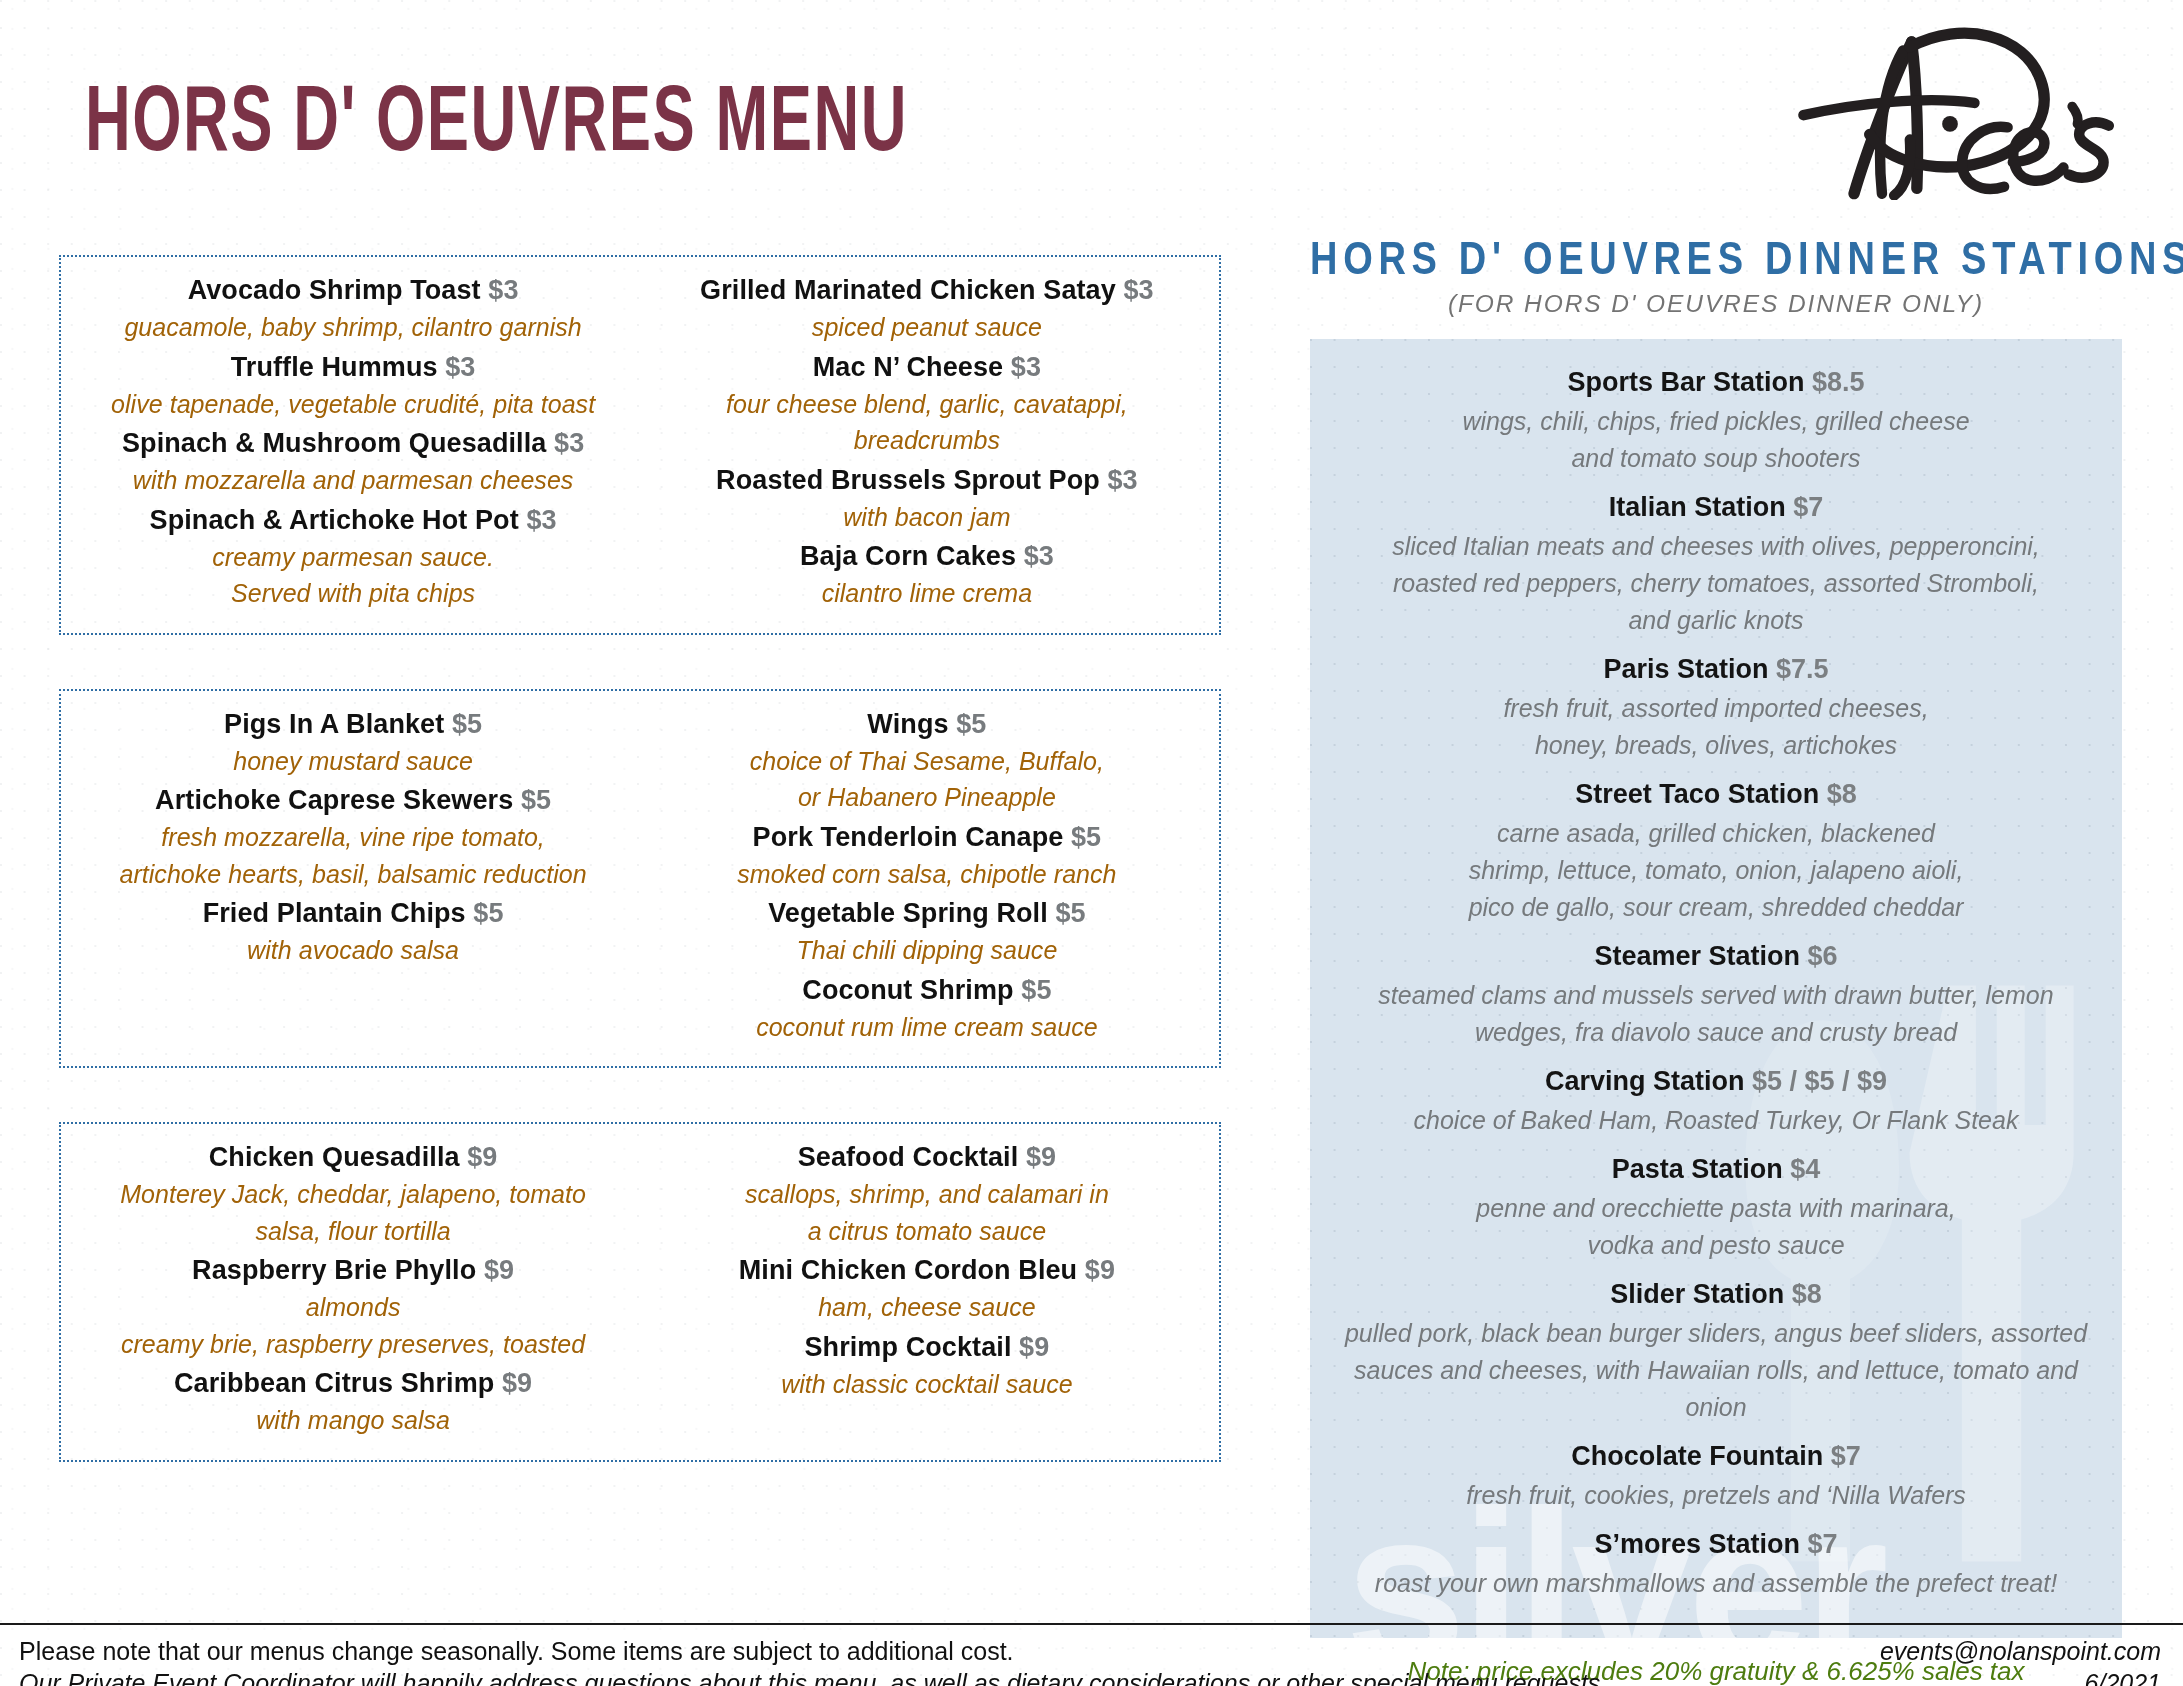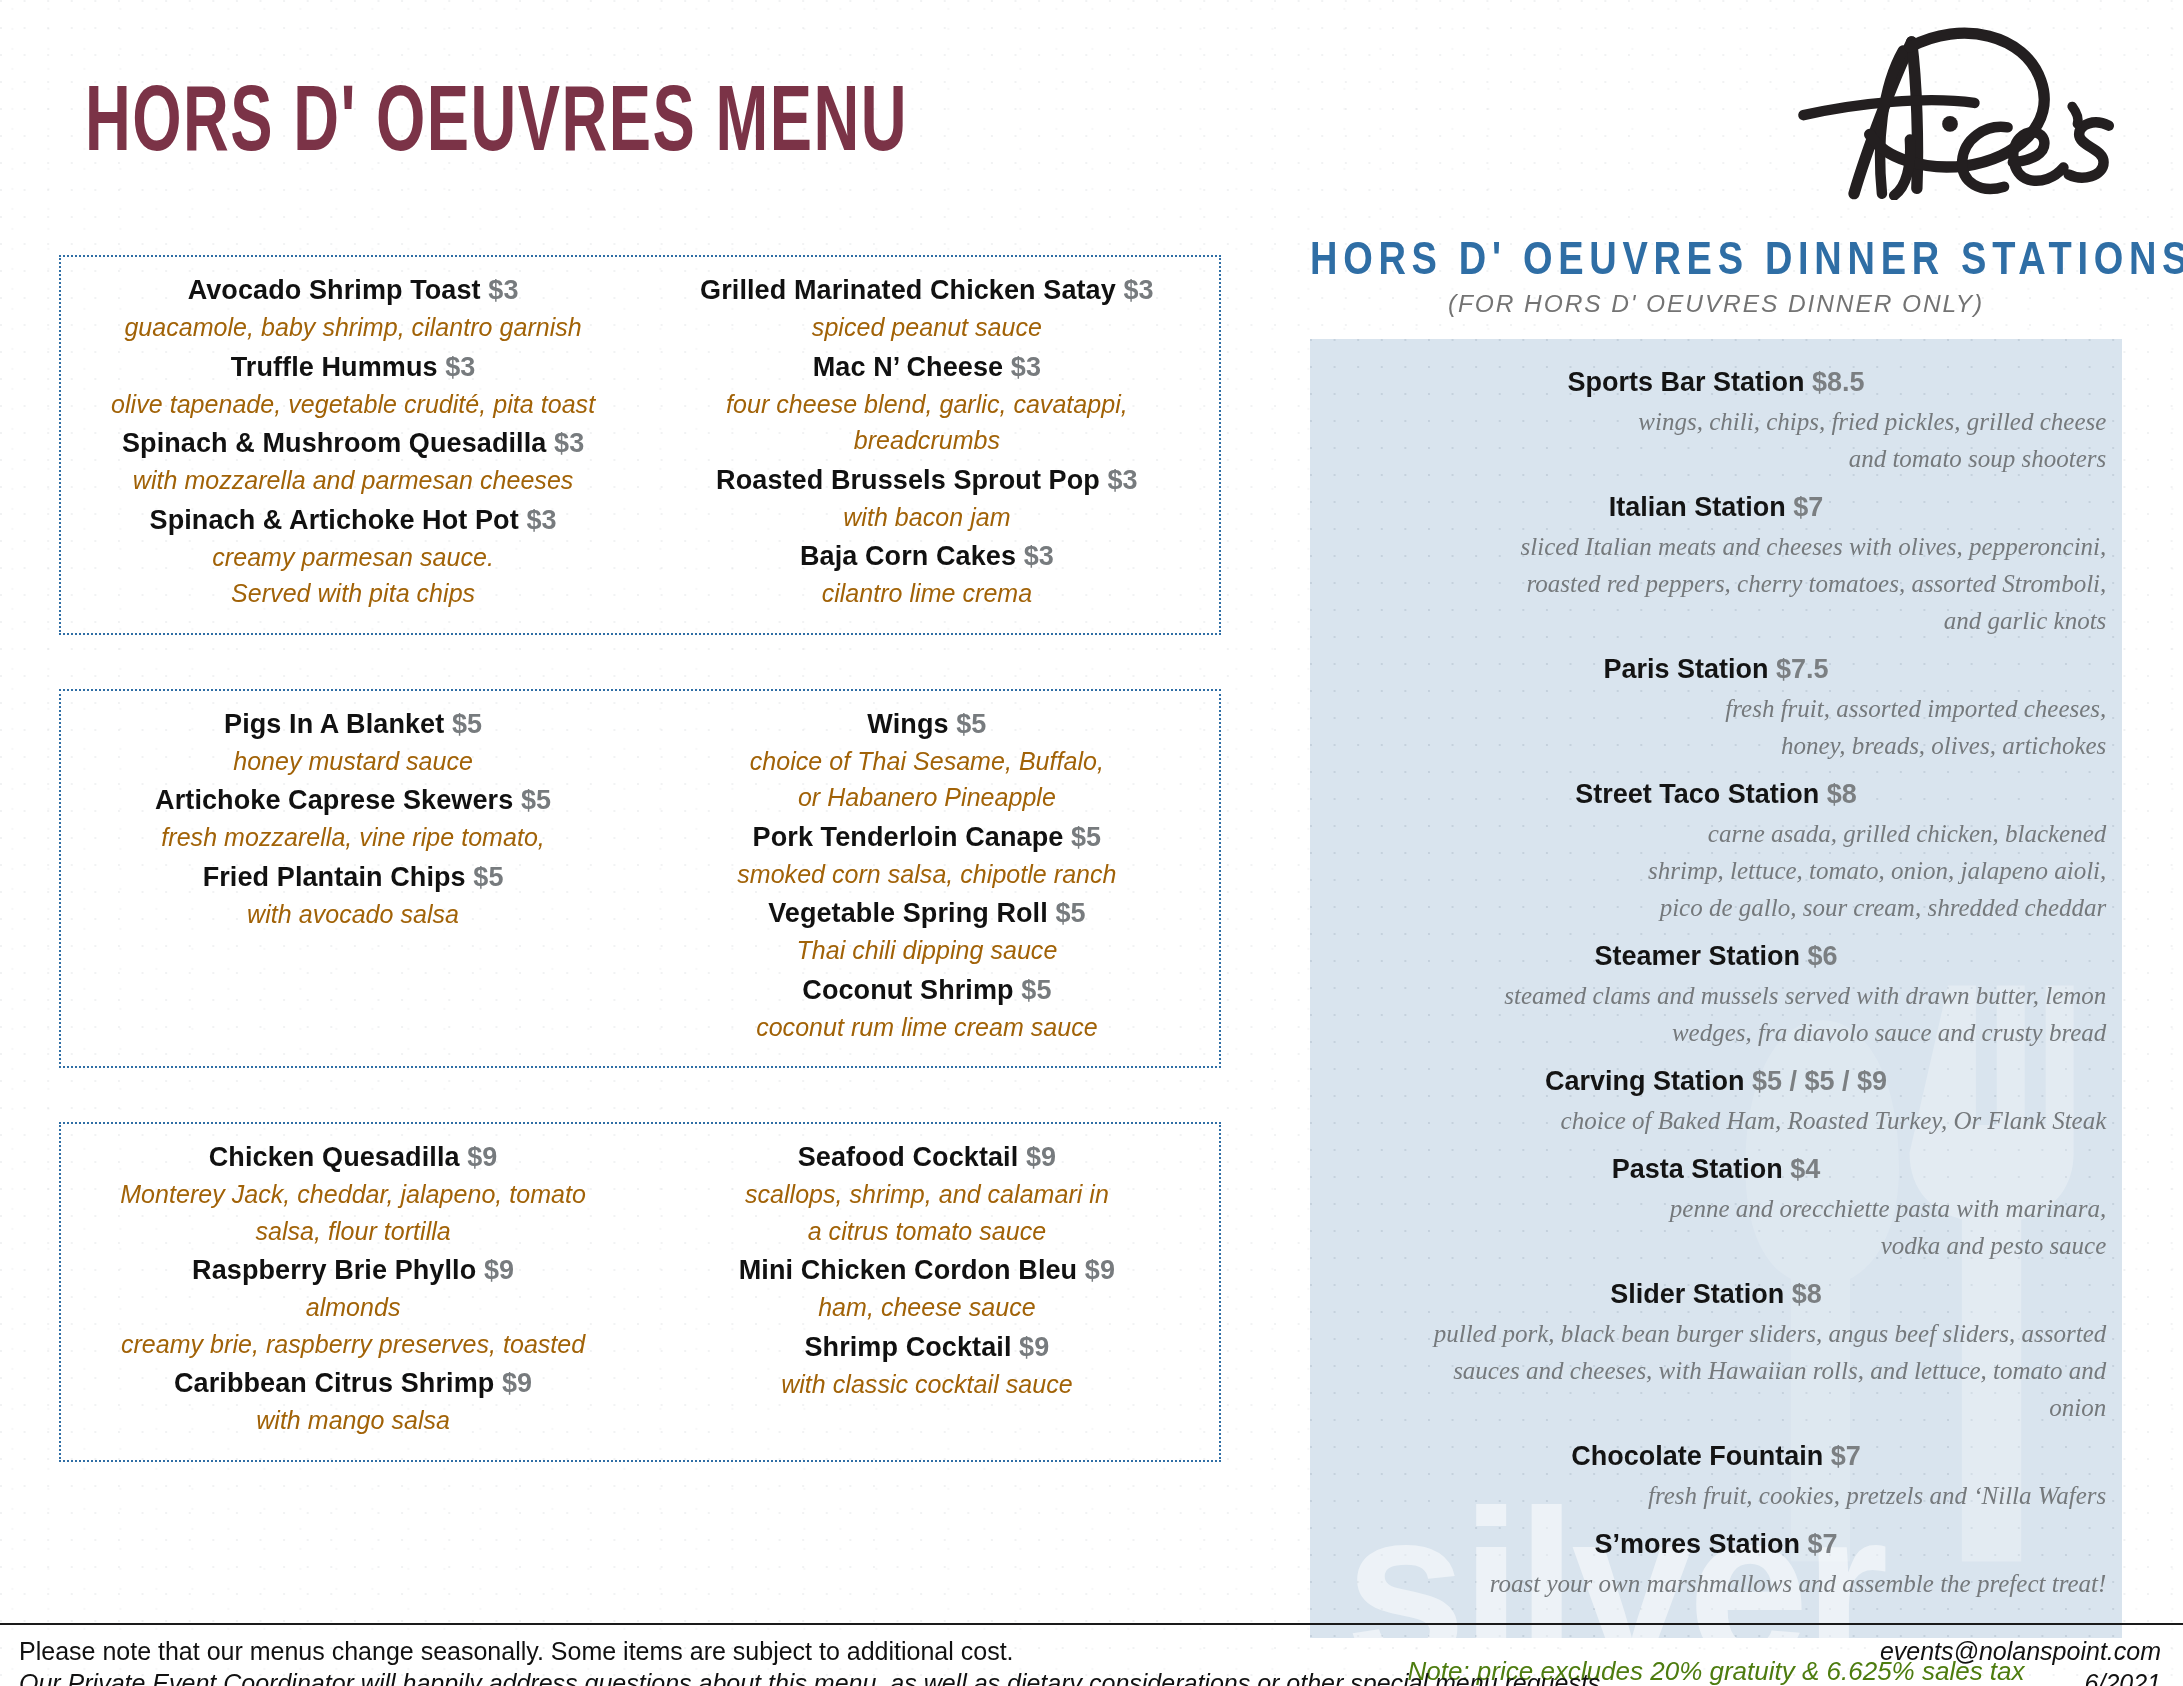--- a/index.html
+++ b/index.html
@@ -176,27 +176,26 @@
   .station { margin-bottom: 1.7px; }
   .station-name {
     font-family: "Liberation Sans Narrow", "Liberation Sans", sans-serif;
     font-weight: 700;
     font-size: 27px;
     color: #141414;
     line-height: 1.5;
   }
   .station-name .price { color: #7b7f82; font-weight: 700; }
   .station-desc {
-    font-family: Liberation Serif, serif;
+    font-family: Liberation Sans, sans-serif;
     font-style: italic;
     font-size: 25px;
     color: #75797c;
     line-height: 1.48;
     margin-bottom: 10.5px;
-    text-align: right;
   }
 
   .tax-note {
     text-align: center;
     margin-top: 17.5px;
     font-family: "Liberation Sans Narrow", "Liberation Sans", sans-serif;
     font-style: italic;
     font-size: 26px;
     color: #4d7c0f;
   }
@@ -339,20 +338,21 @@
         <div class="item">
           <div class="item-name">Pigs In A Blanket <span class="price">$5</span></div>
           <div class="item-desc">
             <div>honey mustard sauce</div>
           </div>
         </div>
         <div class="item">
           <div class="item-name">Artichoke Caprese Skewers  <span class="price">$5</span></div>
           <div class="item-desc">
             <div>fresh mozzarella, vine ripe tomato,</div>
+            <div>artichoke hearts, basil, balsamic reduction</div>
           </div>
         </div>
         <div class="item">
           <div class="item-name">Fried Plantain Chips <span class="price">$5</span></div>
           <div class="item-desc">
             <div>with avocado salsa</div>
           </div>
         </div>
       </div>
       <div class="box-col">

